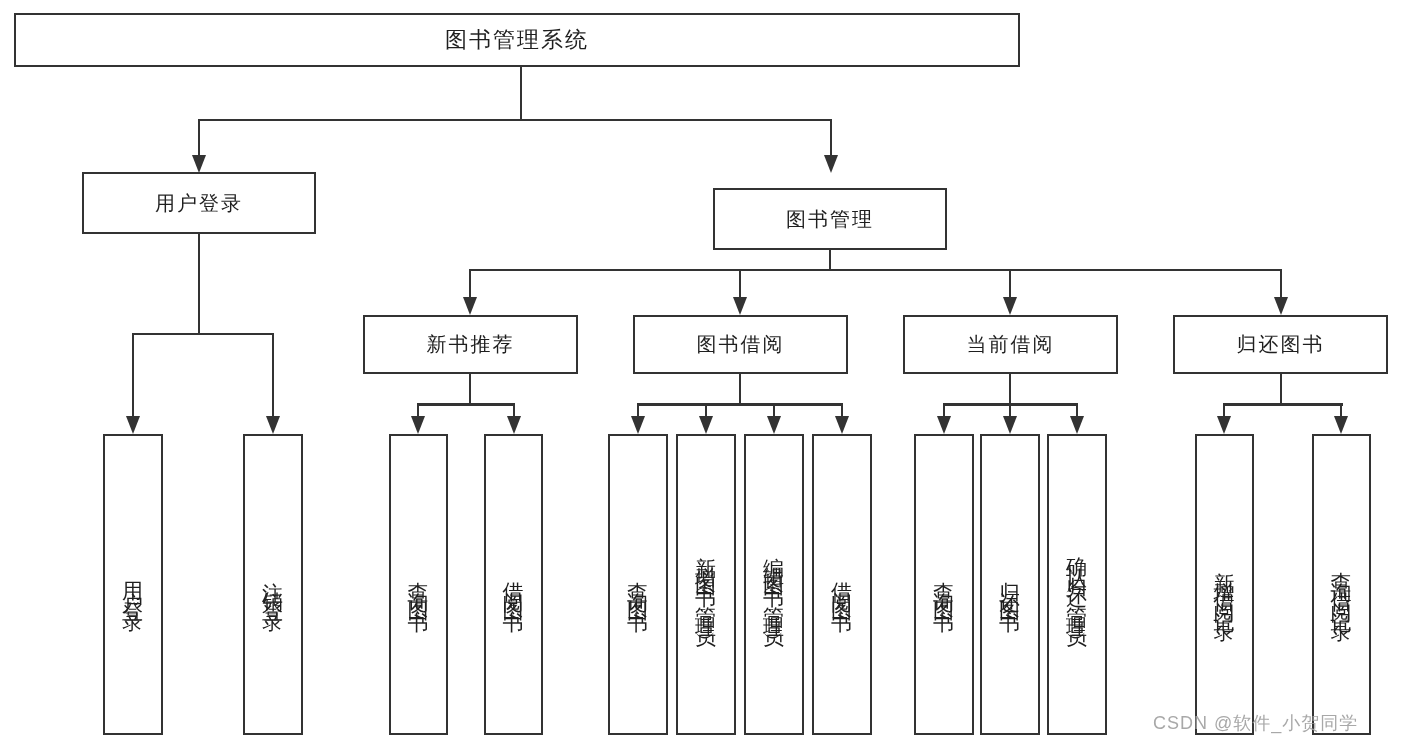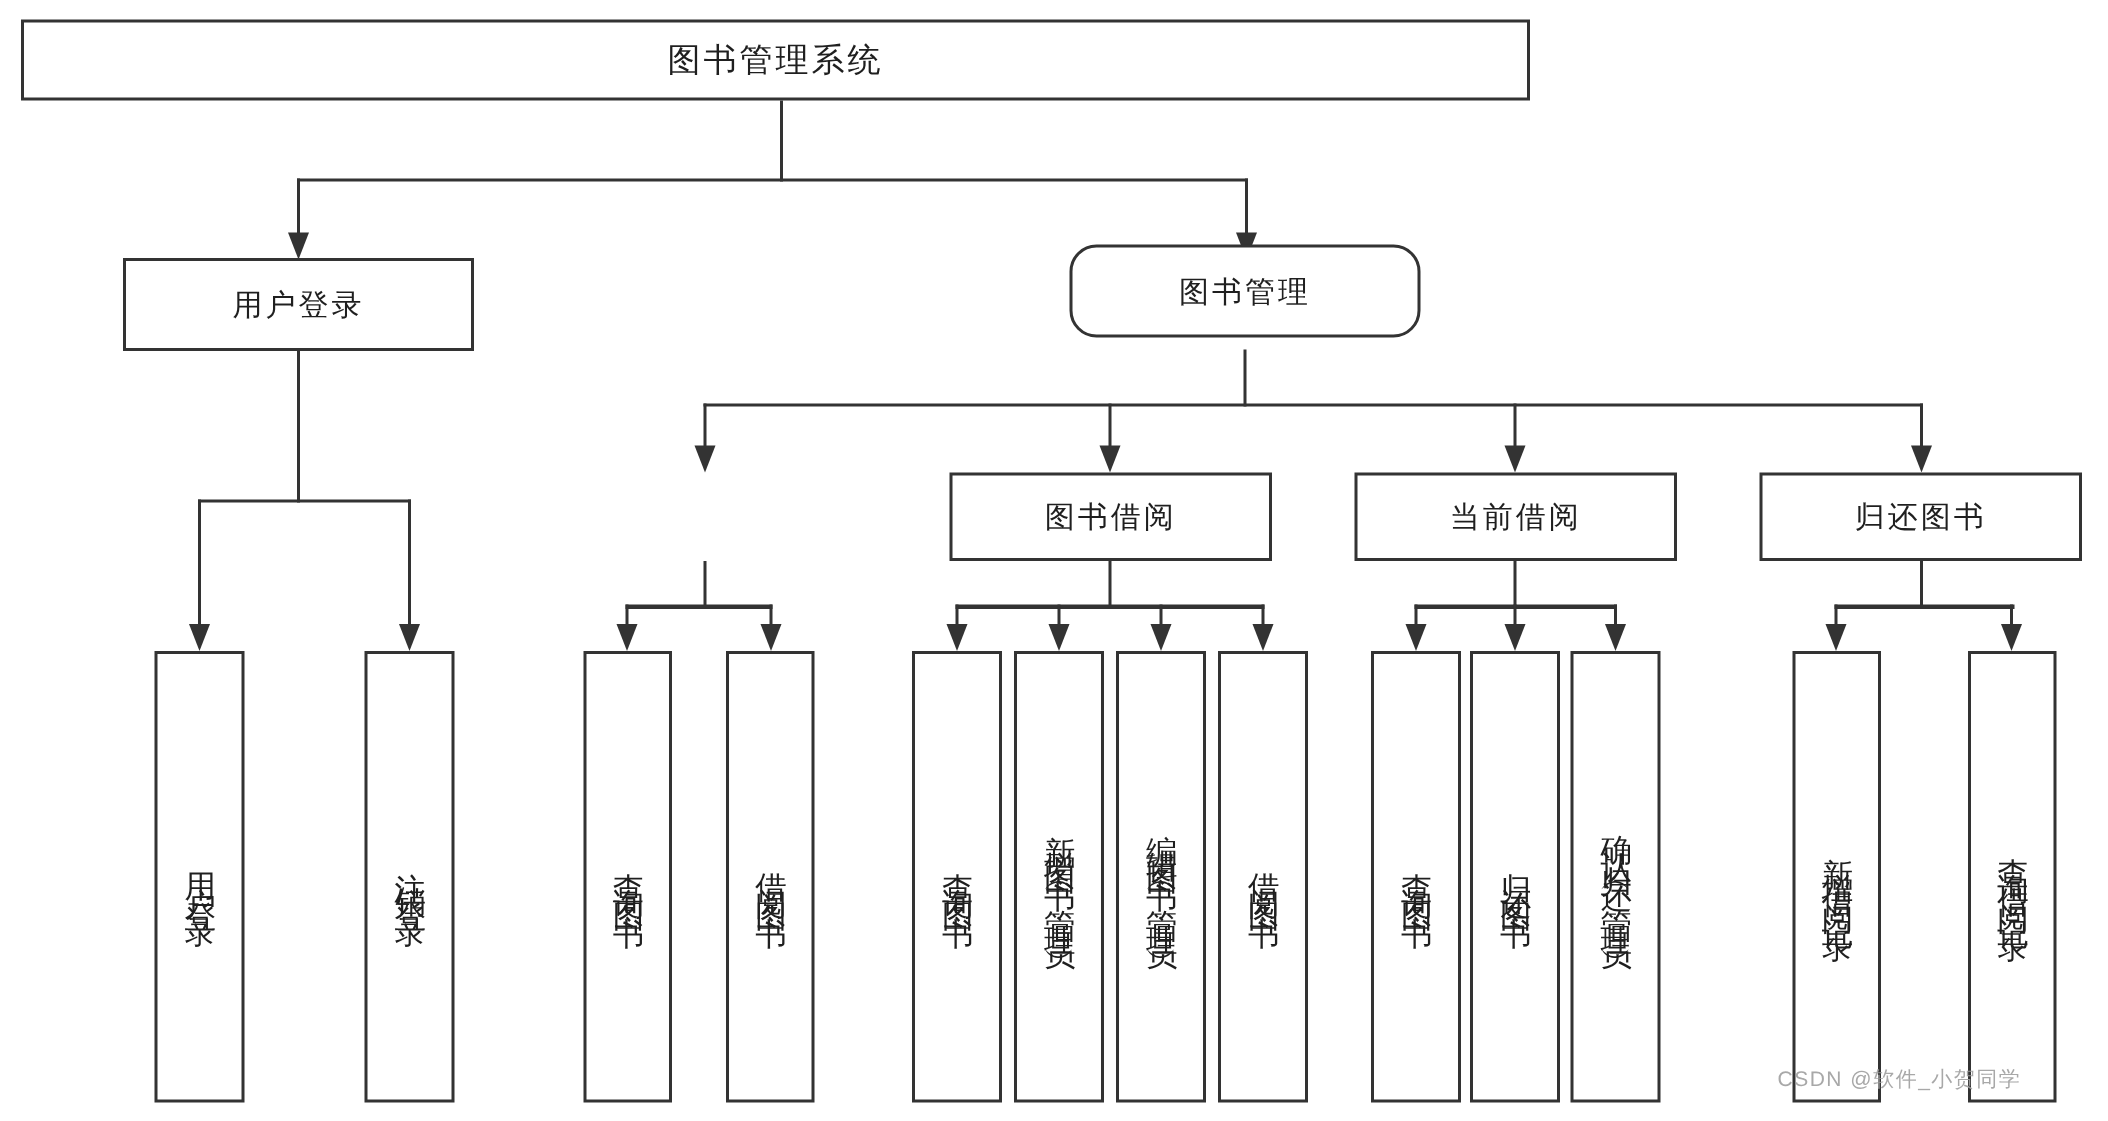--- a/index.html
+++ b/index.html
@@ -35,22 +35,22 @@
   .hline.thick { height:3px; }
   .arrow {
     position:absolute;
     width:0; height:0;
     border-left:7px solid transparent;
     border-right:7px solid transparent;
     border-top:18px solid #333333;
   }
   .watermark {
     position:absolute;
-    left:1185px; top:711px;
-    font-size:14px;
+    left:1153px; top:711px;
+    font-size:18px;
     color:rgba(158,158,158,0.9);
     letter-spacing:1px;
     white-space:nowrap;
     z-index:5;
   }
 </style>
 </head>
 <body>
 
 <div class="canvas">
@@ -111,22 +111,23 @@
   <div class="hline thick" style="left:1223px; top:403px; width:120px;"></div>
   <div class="vline" style="left:1223px; top:403px; height:15px;"></div>
   <div class="arrow" style="left:1217px; top:416px;"></div>
   <div class="vline" style="left:1340px; top:403px; height:15px;"></div>
   <div class="arrow" style="left:1334px; top:416px;"></div>
 
   <div class="node rootnode" style="left:14px; top:13px; width:1006px; height:54px;">图书管理系统</div>
 
   <div class="node hnode" style="left:82px; top:172px; width:234px; height:62px;">用户登录</div>
 
-  <div class="node hnode" style="left:713px; top:163px; width:234px; height:62px;border-radius:18px;">图书管理</div>
+  <div class="node hnode" style="left:713px; top:188px; width:234px; height:62px;">图书管理</div>
 
+  <div class="node hnode" style="left:363px; top:315px; width:215px; height:59px;">新书推荐</div>
 
   <div class="node hnode" style="left:903px; top:315px; width:215px; height:59px;">当前借阅</div>
 
   <div class="node hnode" style="left:633px; top:315px; width:215px; height:59px;">图书借阅</div>
 
   <div class="node hnode" style="left:1173px; top:315px; width:215px; height:59px;">归还图书</div>
 
   <div class="node vnode" style="left:103px; top:434px; width:60px; height:301px;">用户登录</div>
   <div class="node vnode" style="left:243px; top:434px; width:60px; height:301px;">注销登录</div>
 

